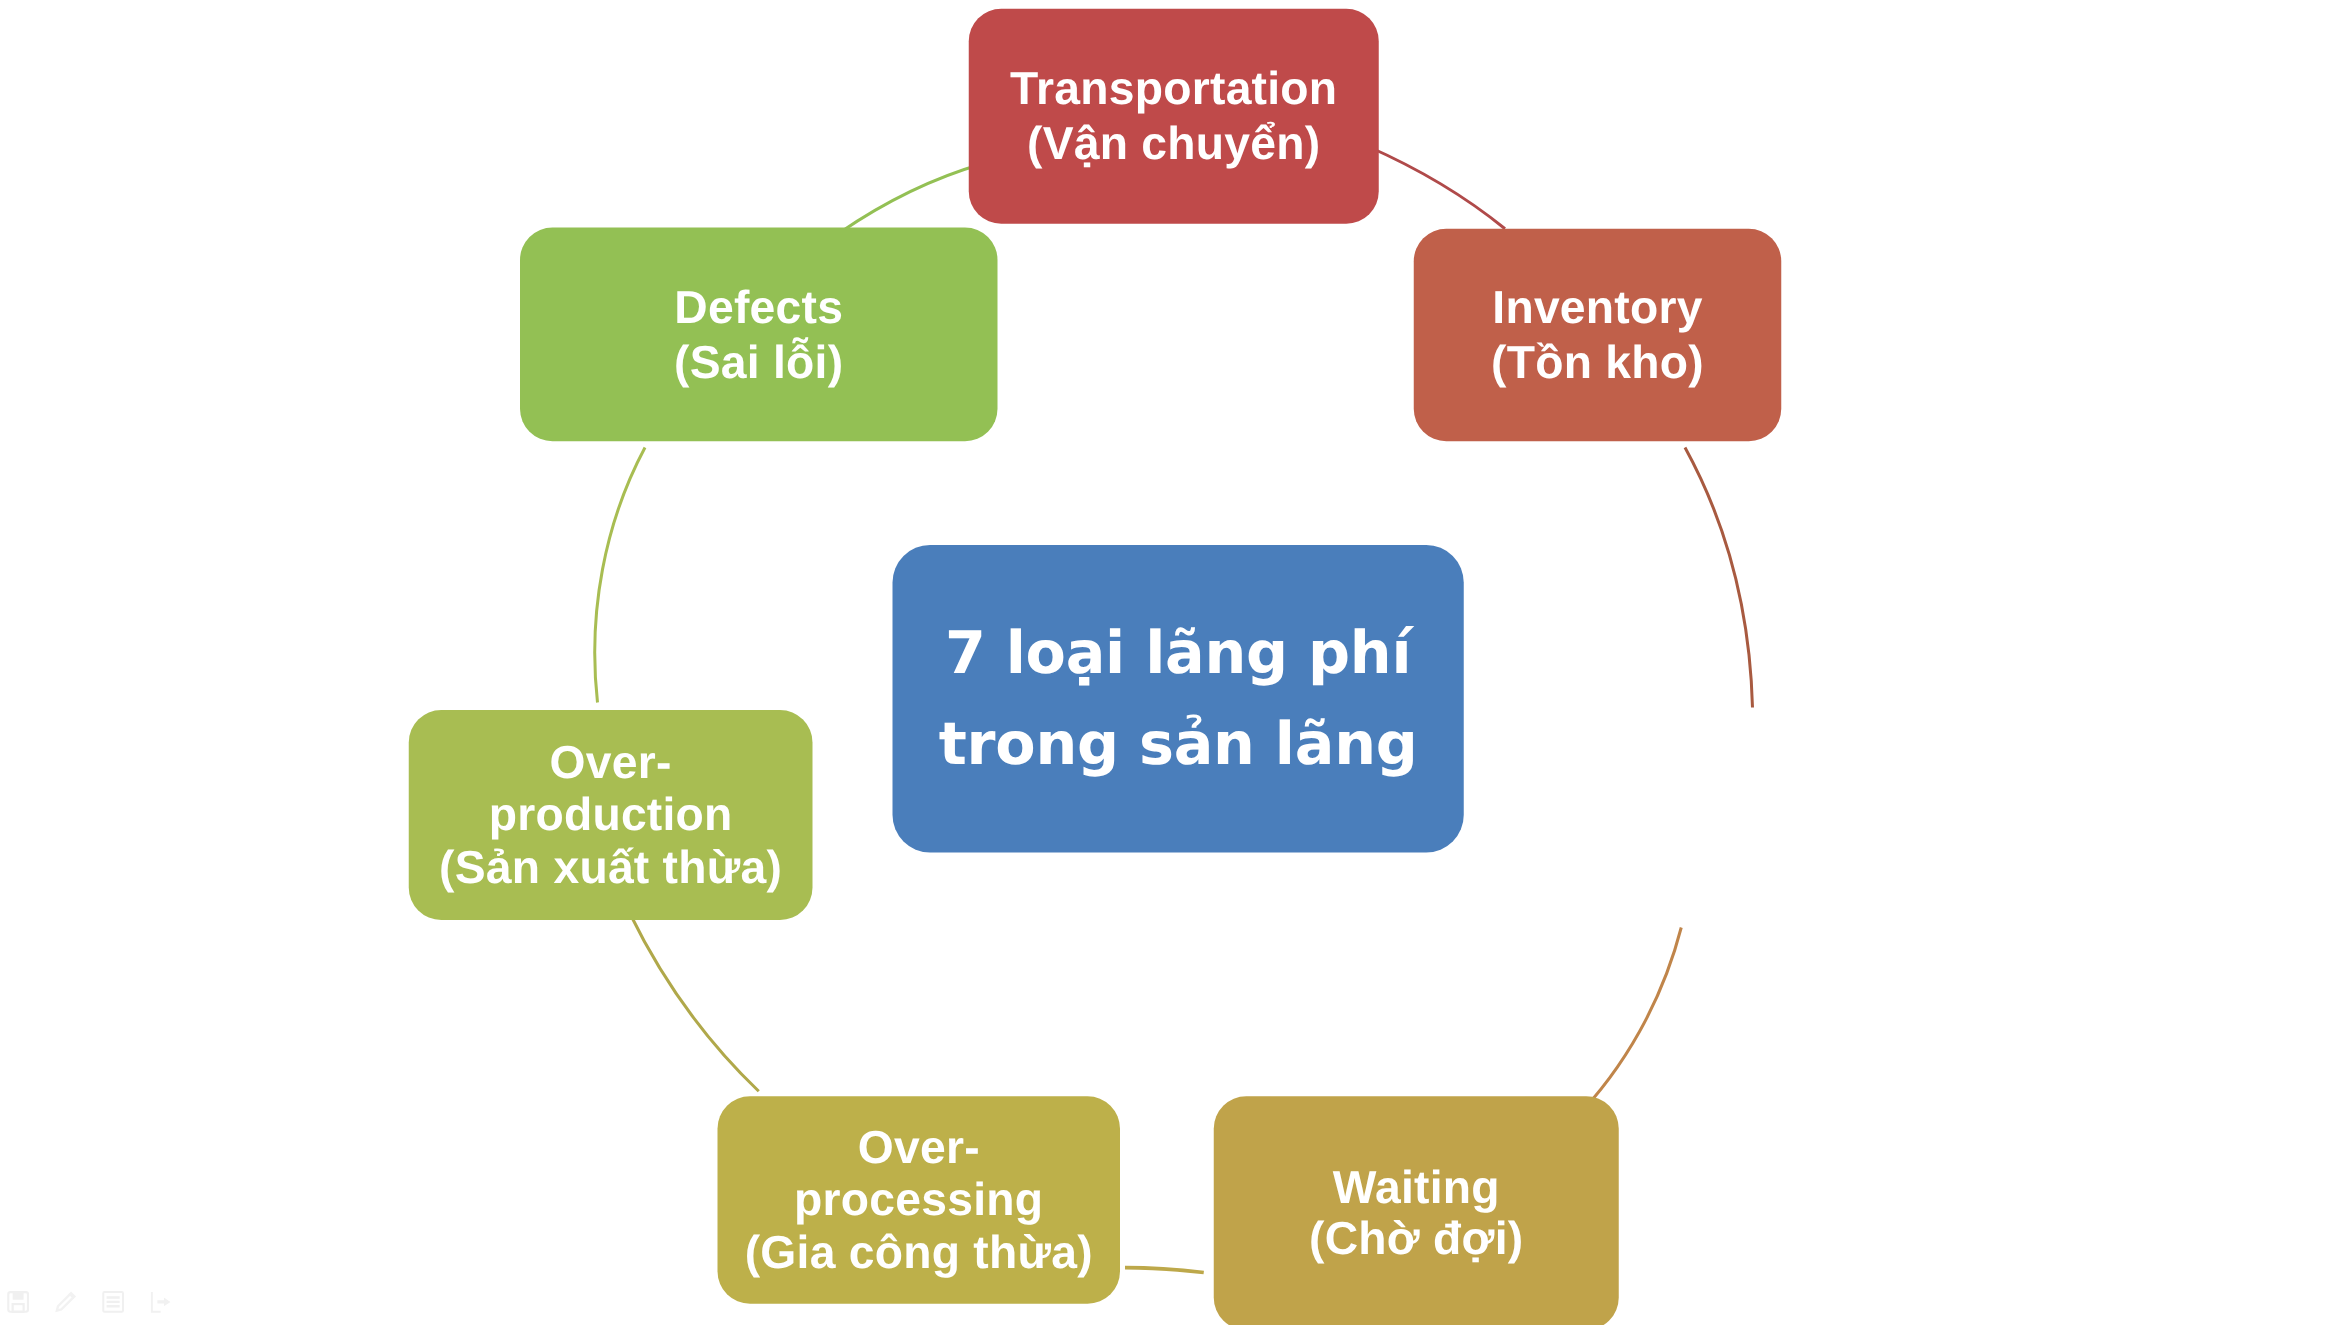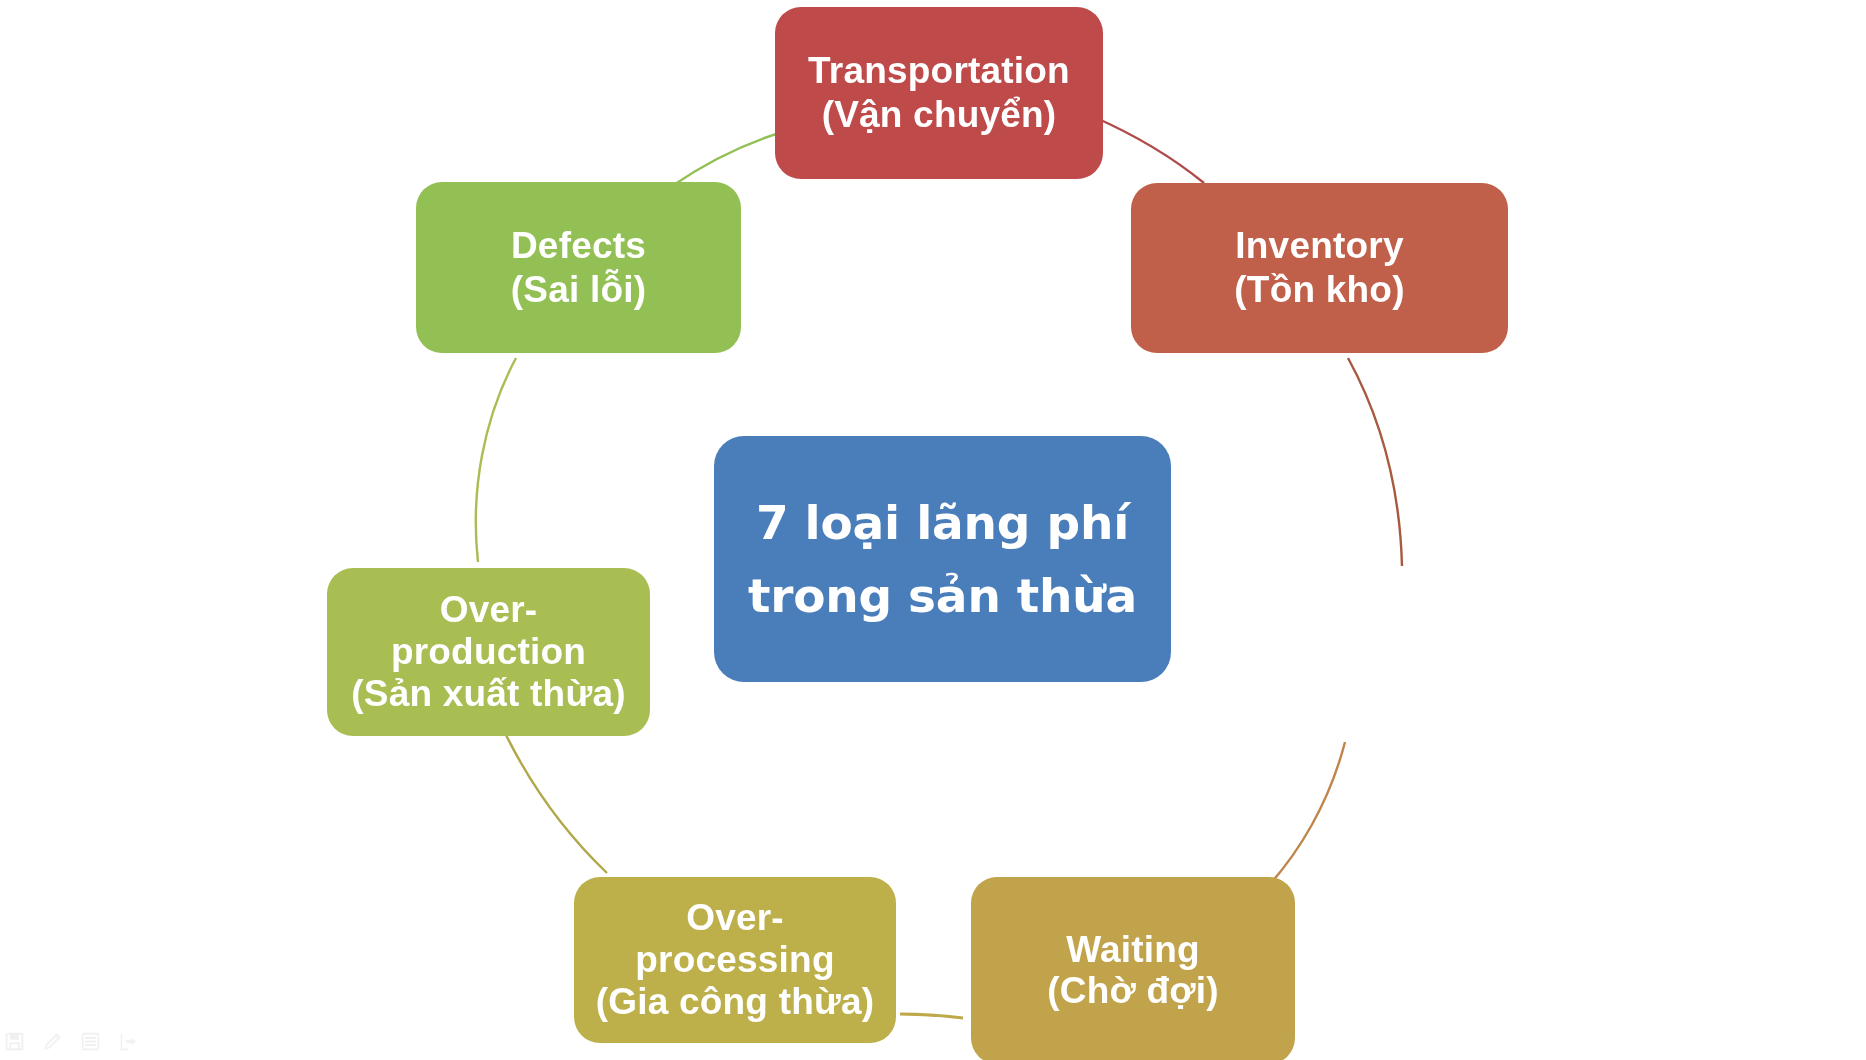--- a/index.html
+++ b/index.html
@@ -51,21 +51,21 @@
     display: block;
     white-space: nowrap;
   }
 
   
   #node-transportation {
     left: 775px;  top: 7px;    width: 328px; height: 172px;
     font-size: 37px;
   }
   #node-inventory {
-    left: 1131px; top: 183px;  width: 377px; height: 170px;
+    left: 1131px; top: 183px;  width: 294px; height: 170px;
     font-size: 37px;
   }
   #node-motion {
     left: 1216px; top: 569px;  width: 325px; height: 168px;
     font-size: 37px;
   }
   #node-waiting {
     left: 971px;  top: 877px;  width: 324px; height: 187px;
     font-size: 37px;
     line-height: 1.10;
@@ -74,21 +74,21 @@
     left: 574px;  top: 877px;  width: 322px; height: 166px;
     font-size: 37px;
     line-height: 1.14;
   }
   #node-overproduction {
     left: 327px;  top: 568px;  width: 323px; height: 168px;
     font-size: 37px;
     line-height: 1.14;
   }
   #node-defects {
-    left: 416px;  top: 182px;  width: 325px; height: 171px;
+    left: 416px;  top: 182px;  width: 382px; height: 171px;
     font-size: 37px;
   }
 
   #node-center {
     left: 714px;  top: 436px;  width: 457px; height: 246px;
     border-radius: 30px;
     font-size: 47px;
     font-family: "DejaVu Sans", sans-serif;
     font-weight: bold;
     line-height: 1.30;
@@ -130,21 +130,21 @@
 
     <path d="M 963 1018 C 938 1015 918 1014 900 1014" fill="none" stroke="#bda84a" stroke-width="3"></path>
 
     <path d="M 607 873 C 562 830 528 780 504 731" fill="none" stroke="#b0a84a" stroke-width="2.4"></path>
 
     <path d="M 478 562 C 470 490 484 418 516 358" fill="none" stroke="#a8bd52" stroke-width="2.4"></path>
   </svg>
 
   <div class="node" id="node-center" style="background: rgb(74, 126, 187); gap: 12px;">
     <span class="line">7 loại lãng phí</span>
-    <span class="line">trong sản thừa</span>
+    <span class="line">trong sản lãng</span>
   </div>
 
   <div class="node" id="node-transportation" style="background: rgb(191, 74, 74);">
     <span class="line">Transportation</span>
     <span class="line">(Vận chuyển)</span>
   </div>
 
   <div class="node" id="node-inventory" style="background: rgb(192, 96, 74);">
     <span class="line">Inventory</span>
     <span class="line">(Tồn kho)</span>

